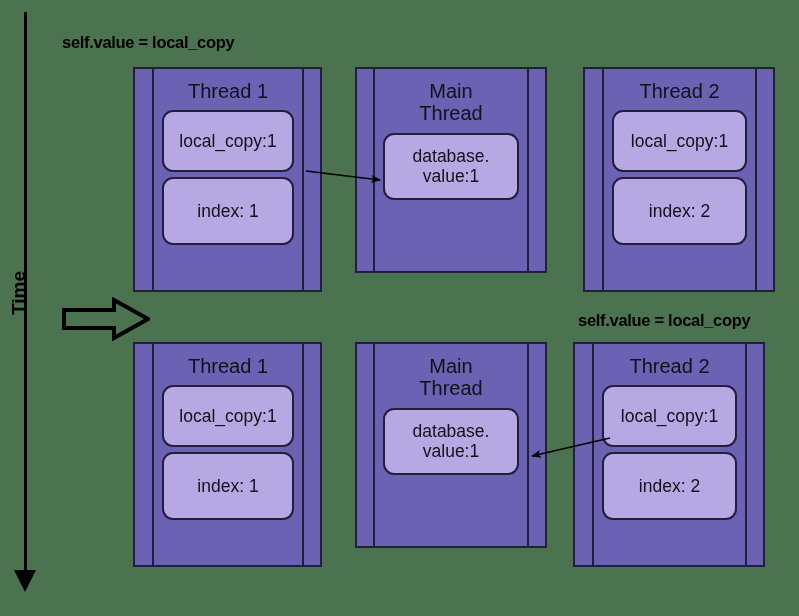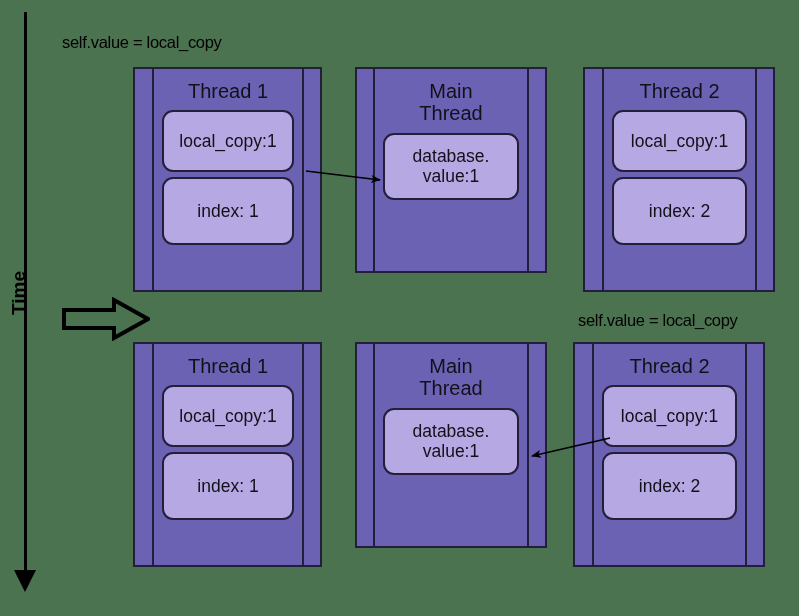--- a/index.html
+++ b/index.html
@@ -53,21 +53,21 @@
     left: 62px;
     top: 297px;
     width: 88px;
     height: 44px;
   }
 
   
   .annot {
     position: absolute;
     font-size: 16.5px;
-    font-weight: normal;
+    font-weight: bold;
     color: #000;
     white-space: nowrap;
     letter-spacing: -0.3px;
   }
 
   
   .thread-frame {
     position: absolute;
     box-sizing: border-box;
     background: #eab308;

